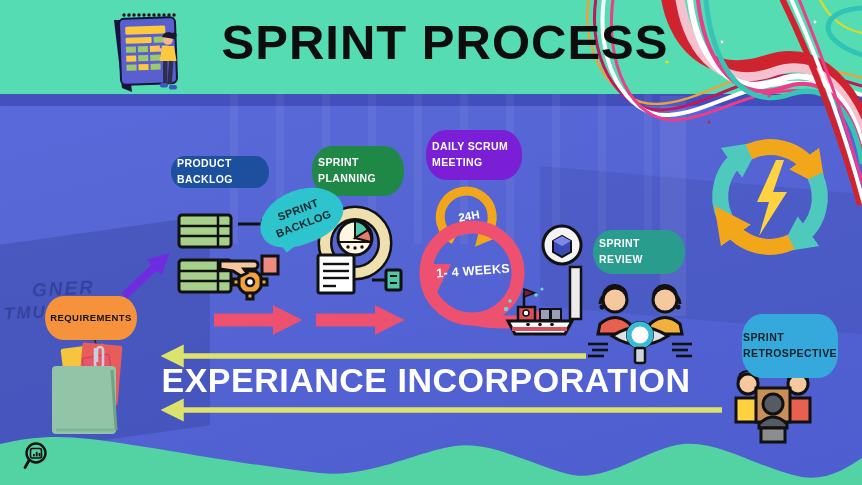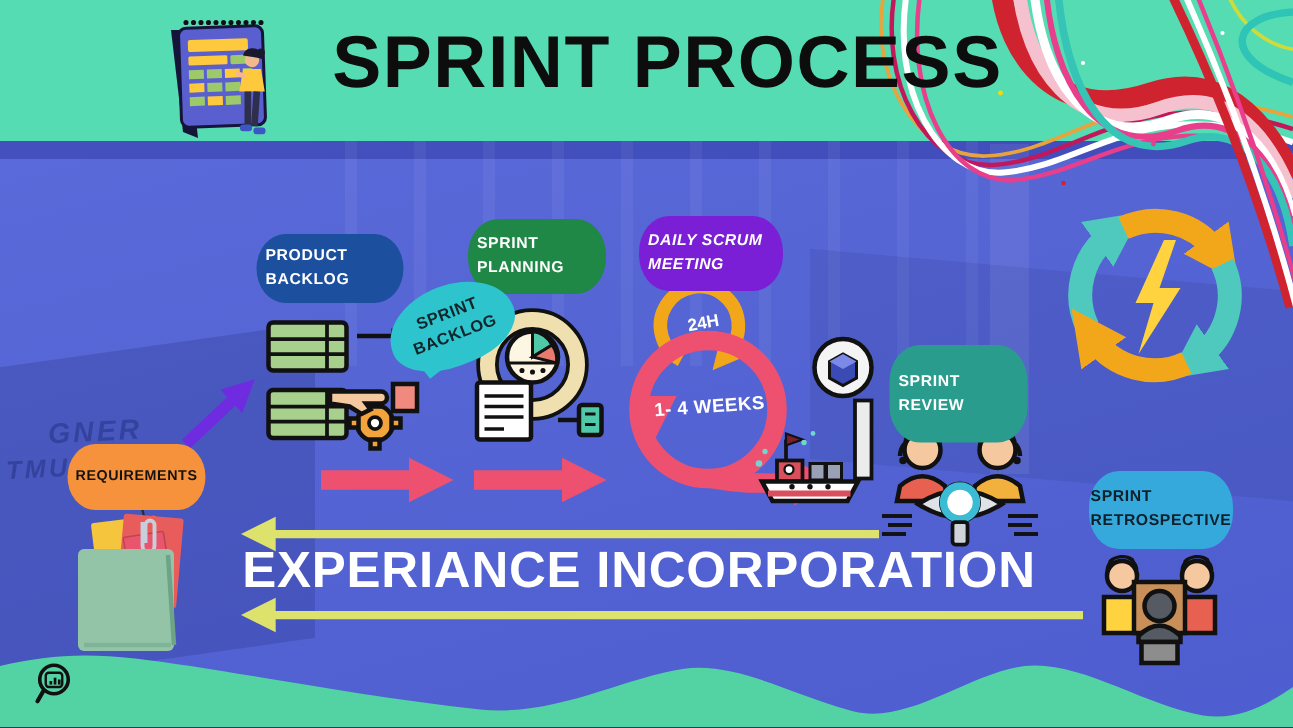--- a/index.html
+++ b/index.html
@@ -27,25 +27,25 @@
   .hint-strip{left:0;top:94px;width:862px;height:12px;background:rgba(25,35,140,.35);}
   .photo-word{position:absolute;z-index:1;color:#1d2a78;font-weight:800;font-style:italic;opacity:.45;letter-spacing:2px;}
   .photo-word.w1{left:32px;top:278px;font-size:19px;transform:rotate(-3deg);}
   .photo-word.w2{left:4px;top:303px;font-size:17px;transform:rotate(-3deg);}
   
   .badge{
     position:absolute;display:flex;align-items:center;justify-content:center;text-align:left;
     font-weight:800;letter-spacing:.4px;line-height:1.5;font-size:10.5px;
     border-radius:20px / 24px;padding:4px 6px;box-sizing:border-box;z-index:20;
   }
-  .b-product{left:171px;top:156px;width:98px;height:46px;background:#1c4f9e;color:#fff;}
+  .b-product{left:171px;top:156px;width:98px;height:32px;background:#1c4f9e;color:#fff;}
   .b-planning{left:312px;top:146px;width:92px;height:50px;background:#1f8846;color:#fff;}
-  .b-scrum{left:426px;top:144px;width:96px;height:50px;background:#7a1fd6;color:#fff;font-style:italic;}
-  .b-review{left:593px;top:230px;width:92px;height:65px;background:#299c8d;color:#fff;}
-  .b-retro{left:726px;top:314px;width:96px;height:52px;background:#36a9dc;color:#10212b;}
+  .b-scrum{left:426px;top:130px;width:96px;height:50px;background:#7a1fd6;color:#fff;}
+  .b-review{left:593px;top:230px;width:92px;height:44px;background:#299c8d;color:#fff;}
+  .b-retro{left:742px;top:314px;width:96px;height:64px;background:#36a9dc;color:#10212b;}
   .b-req{left:45px;top:296px;width:92px;height:44px;background:#f6923b;color:#131313;font-size:9.5px;}
   .bubble{
     position:absolute;left:258px;top:190px;width:86px;height:54px;z-index:22;
     background:#2ec4ce;border-radius:55% 55% 50% 50% / 60% 60% 48% 48%;
     transform:rotate(-21deg);display:flex;align-items:center;justify-content:center;text-align:center;
     font-weight:800;font-size:11px;line-height:1.4;color:#10262a;letter-spacing:.4px;
   }
   .bubble::after{
     content:"";position:absolute;left:4px;bottom:-14px;width:0;height:0;
     border:13px solid transparent;border-top-color:#2ec4ce;transform:rotate(28deg);

